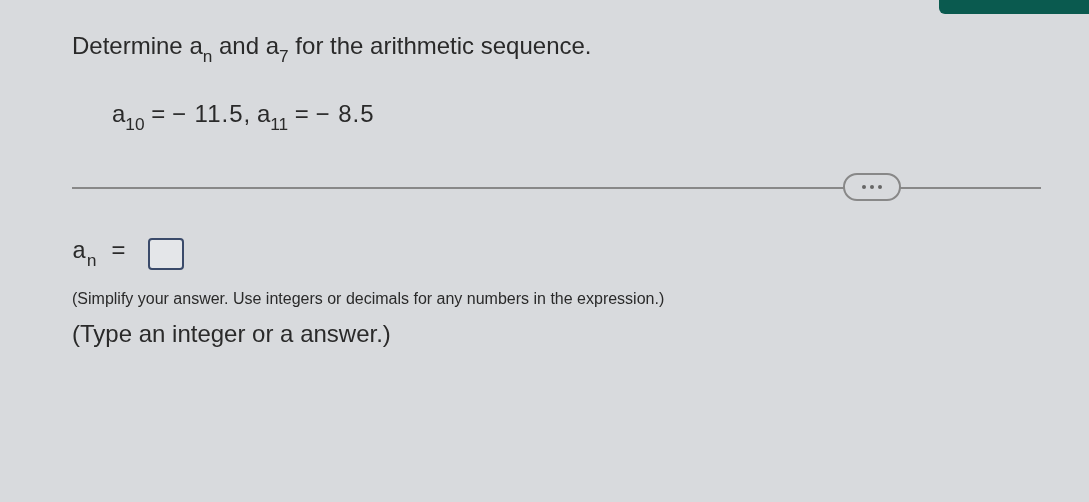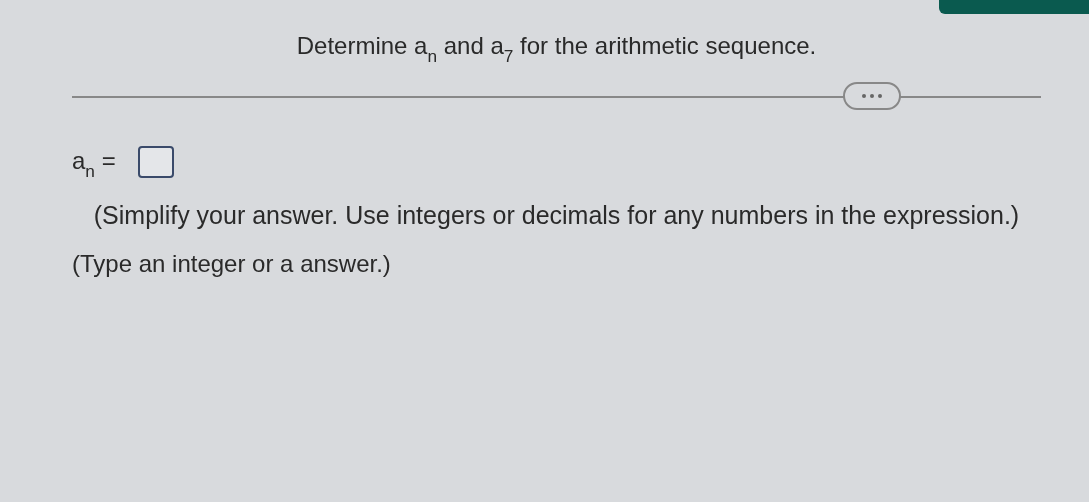--- a/index.html
+++ b/index.html
@@ -16,21 +16,20 @@
       position: absolute;
       top: 0;
       right: 0;
       height: 14px;
       width: 150px;
       background: #0a5a4f;
       border-radius: 0 0 0 6px;
     }
     .content {
       padding: 28px 48px 28px 72px;
-      text-align: center;
     }
     .prompt {
       font-size: 24px;
       line-height: 1.5;
       margin-bottom: 28px;
     }
     .given {
       font-size: 24px;
       line-height: 1.5;
       margin-left: 40px;
@@ -82,37 +81,40 @@
     .answer-box {
       display: inline-block;
       width: 36px;
       height: 32px;
       border: 2px solid #3a4a6a;
       border-radius: 4px;
       background: #e4e6e9;
       vertical-align: middle;
     }
     .hint {
-      font-size: 25px;
+      font-size: 16px;
       line-height: 1.6;
-      margin-bottom: 10px;
+      margin-bottom: 4px;
     }
-    .inline-block { display: inline-flex; align-items: center; gap: 22px; }
+    .inline-block { display: inline-flex; align-items: center; gap: 22px; font-family: Liberation Mono, monospace; }
   </style>
 </head>
 <body>
 
 <div class="top-border"></div>
 
 <div class="content">
 
   <p class="prompt">
     <span>Determine </span><span><span>a</span><span class="sub">n</span></span><span> and </span><span><span>a</span><span class="sub">7</span></span><span> for the arithmetic sequence.</span>
   </p>
 
+  <p class="given">
+    <span><span>a</span><span class="sub">10</span><span> = </span><span class="minus">− 11.5</span></span><span>, </span><span><span>a</span><span class="sub">11</span><span> = </span><span class="minus">− 8.5</span></span>
+  </p>
 
   <div class="divider-wrap">
     <hr class="divider">
     <div class="ellipsis-pill">
       <span class="dots">
         <span></span>
           <span></span>
           <span></span>
       </span>
     </div>

